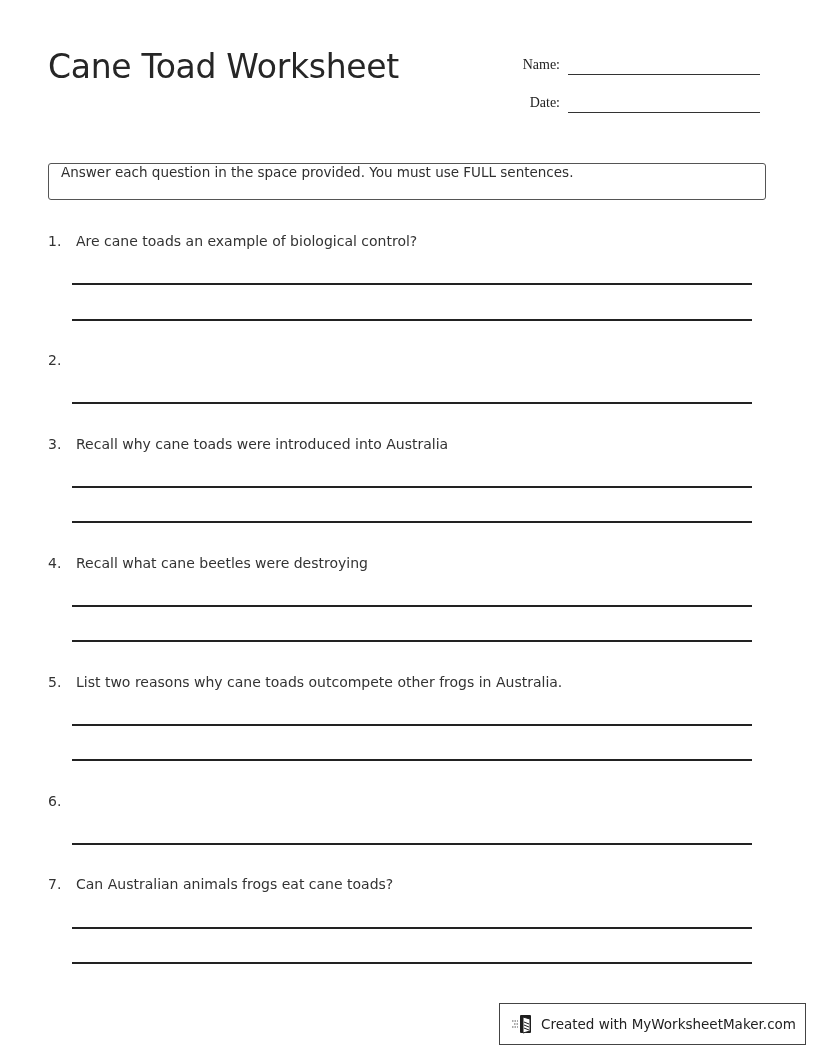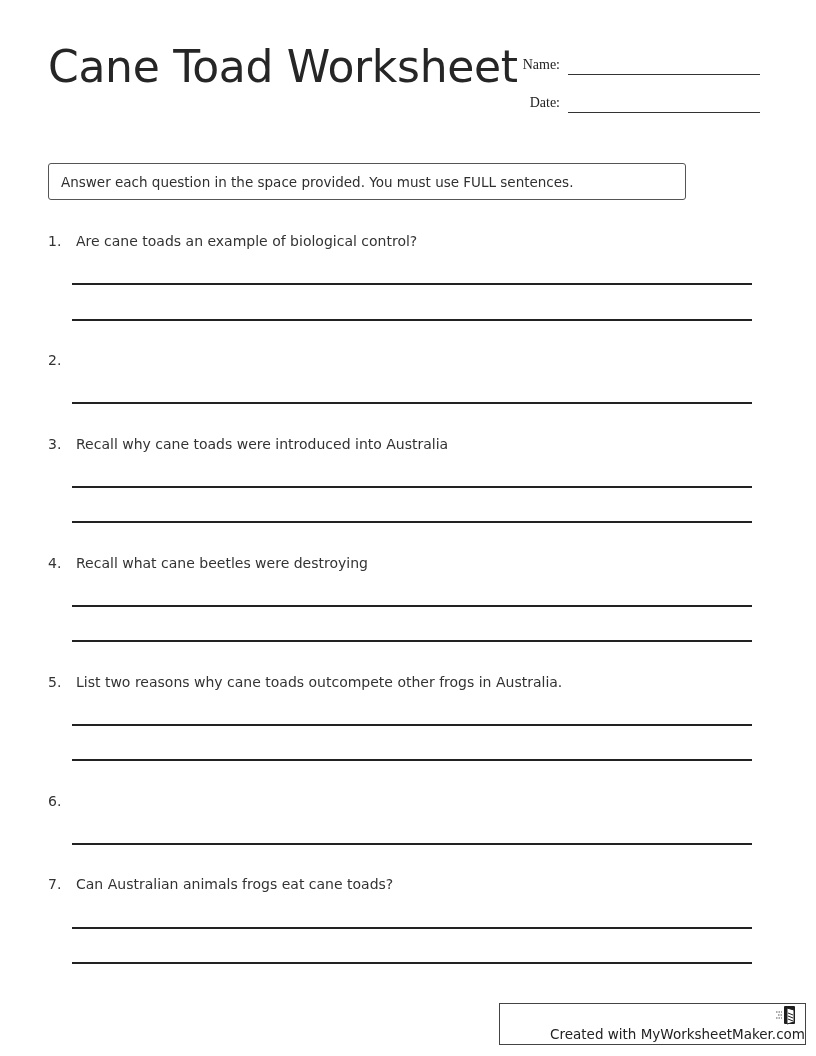--- a/index.html
+++ b/index.html
@@ -12,21 +12,21 @@
       height: 1056px;
       position: relative;
       overflow: hidden;
       color: #2b2b2b;
       font-family: "DejaVu Sans", sans-serif;
     }
     .title {
       position: absolute;
       left: 48px;
       top: 47px;
-      font-size: 44px;
+      font-size: 33px;
       font-weight: normal;
       color: #262626;
       letter-spacing: -0.3px;
       margin: 0;
       line-height: 40px;
     }
     .meta-row {
       position: absolute;
       display: flex;
       align-items: flex-end;
@@ -42,28 +42,28 @@
     }
     .meta-line {
       width: 192px;
       border-bottom: 1.4px solid #333;
       height: 18px;
     }
     .instructions {
       position: absolute;
       left: 48px;
       top: 163px;
-      width: 638px;
+      width: 718px;
       height: 37px;
       border: 1.3px solid #555;
       border-radius: 3px;
       box-sizing: border-box;
       padding-left: 12px;
       display: flex;
-      align-items: center;
+      align-items: flex-start;
       font-size: 13.5px;
       color: #2f2f2f;
     }
     .question {
       position: absolute;
       left: 48px;
       width: 704px;
     }
     .q-text {
       display: flex;
@@ -84,25 +84,24 @@
     }
     .footer {
       position: absolute;
       left: 499px;
       top: 1003px;
       width: 307px;
       height: 42px;
       border: 1.3px solid #444;
       box-sizing: border-box;
       display: flex;
-      align-items: flex-end;
+      align-items: center;
       padding-left: 11px;
       font-size: 13.5px;
       color: #222;
-      flex-direction: column;
     }
     .footer-icon {
       width: 24px;
       height: 22px;
       margin-right: 6px;
       flex: none;
     }
   </style>
 </head>
 <body>

